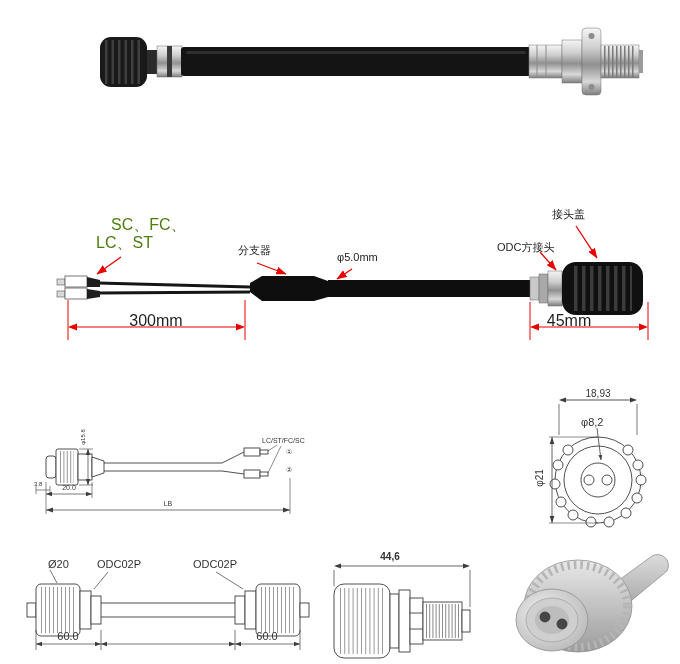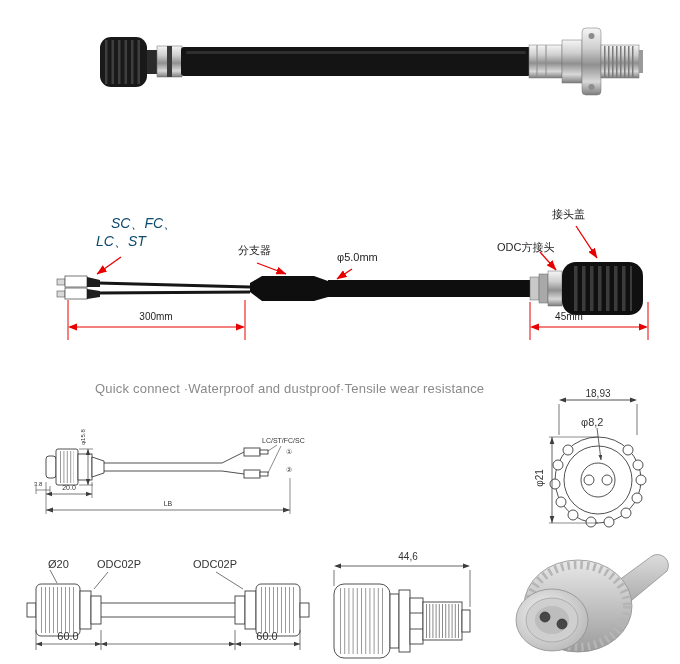--- a/index.html
+++ b/index.html
@@ -2,22 +2,22 @@
 <html><head>
 <meta charset="utf-8">
 <style>
   html,body{margin:0;padding:0;background:#fff;}
   .page{position:relative;width:680px;height:664px;background:#ffffff;overflow:hidden;
         font-family:"Liberation Sans","DejaVu Sans",sans-serif;}
   .page svg{position:absolute;left:0;top:0;}
   .lbl{position:absolute;color:#1f1f1f;white-space:nowrap;line-height:1.2;
        font-family:"Liberation Sans","DejaVu Sans",sans-serif;}
   .cjk{font-size:11px;}
-  .maroon{font-size:14px;color:#0c4a6e;font-style:italic;}
-  .dim{font-size:10px;color:#1f1f1f;}
+  .maroon{font-size:16px;color:#4d7c0f;}
+  .dim{font-size:16px;color:#1f1f1f;}
   .tagline{font-size:13px;color:#8a8a8a;letter-spacing:.2px;}
   .tech{font-size:11px;color:#333;}
   .tech10{font-size:10px;color:#333;}
   .tiny{font-size:7px;color:#333;}
   .micro{font-size:6px;color:#333;}
   .cx{transform:translateX(-50%);}
   .rot{transform:translate(-50%,-50%) rotate(-90deg);}
 </style>
 </head>
 <body>
@@ -236,36 +236,35 @@
 
 <div class="lbl maroon" style="left:111px;top:215px;">SC、FC、</div>
 <div class="lbl maroon" style="left:96px;top:233px;">LC、ST</div>
 <div class="lbl cjk" style="left:238px;top:244px;">分支器</div>
 <div class="lbl cjk" style="left:329px;top:251px;margin-left:8px;">φ5.0mm</div>
 <div class="lbl cjk" style="left:497px;top:233px;margin-top:8px;">ODC方接头</div>
 <div class="lbl cjk" style="left:552px;top:208px;">接头盖</div>
 <div class="lbl dim cx" style="left:156px;top:311px;">300mm</div>
 <div class="lbl dim cx" style="left:569px;top:311px;">45mm</div>
 
-<div class="lbl tagline" style="left:95px;top:381px;">Quick connect ·Waterproof and dustproof·Tensile wear resistance</div>
 
 <div class="lbl tiny" style="left:262px;top:437px;">LC/ST/FC/SC</div>
 <div class="lbl tiny" style="left:286px;top:448px;">①</div>
 <div class="lbl tiny" style="left:286px;top:466px;">②</div>
 <div class="lbl micro rot" style="left:84px;top:437px;">φ15.8</div>
 <div class="lbl micro" style="left:34px;top:481px;">3.8</div>
 <div class="lbl tiny cx" style="left:69px;top:484px;">20.0</div>
 <div class="lbl tiny cx" style="left:168px;top:500px;">LB</div>
 
 <div class="lbl tech10 cx" style="left:598px;top:388px;">18,93</div>
 <div class="lbl tech" style="left:581px;top:416px;">φ8,2</div>
 <div class="lbl tech10 rot" style="left:540px;top:478px;">φ21</div>
 
 <div class="lbl tech" style="left:40px;top:558px;margin-left:8px;">Ø20</div>
 <div class="lbl tech" style="left:97px;top:558px;">ODC02P</div>
 <div class="lbl tech" style="left:193px;top:558px;">ODC02P</div>
 <div class="lbl tech cx" style="left:68px;top:630px;">60.0</div>
 <div class="lbl tech cx" style="left:168px;top:667px;">L1</div>
 <div class="lbl tech cx" style="left:267px;top:630px;">60.0</div>
 
-<div class="lbl tech10 cx" style="left:408px;top:551px;">44,6</div>
+<div class="lbl tech10 cx" style="left:390px;top:551px;font-weight:bold;">44,6</div>
 
 </div>
 
 </body></html>

